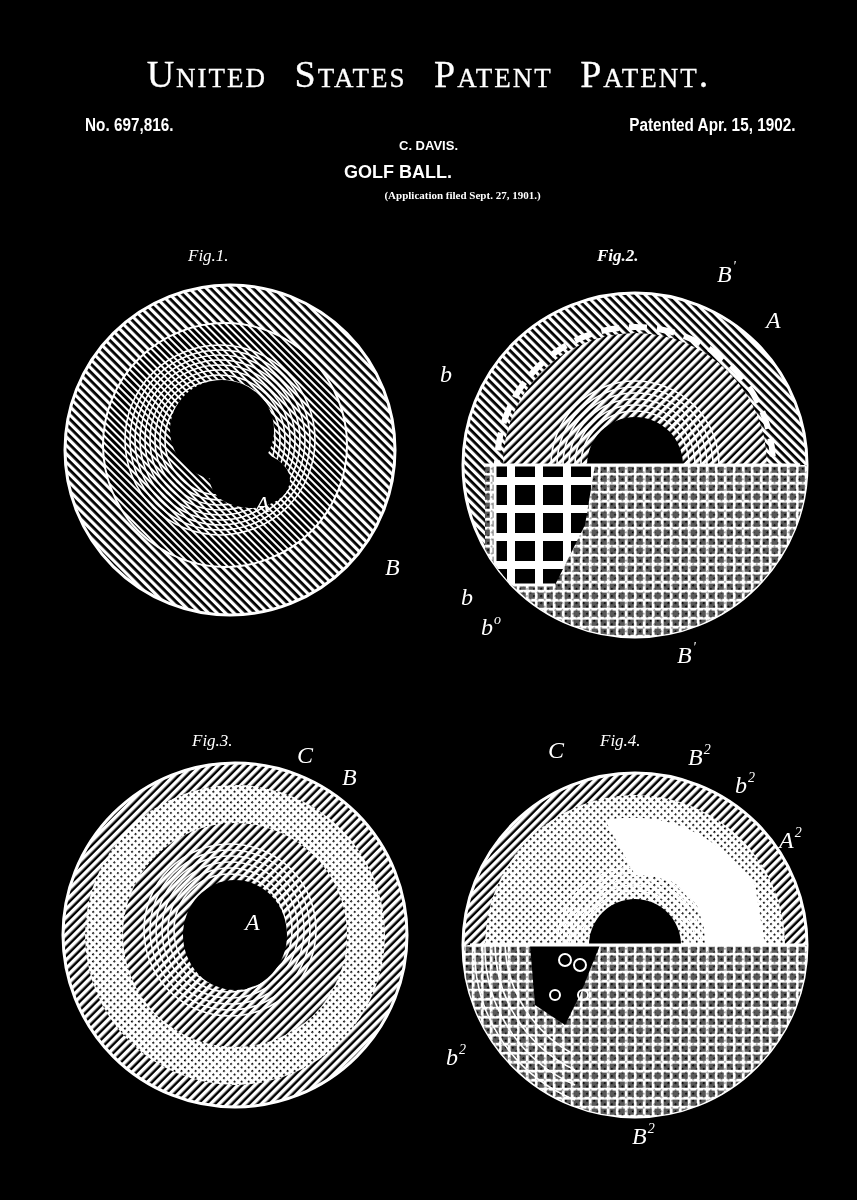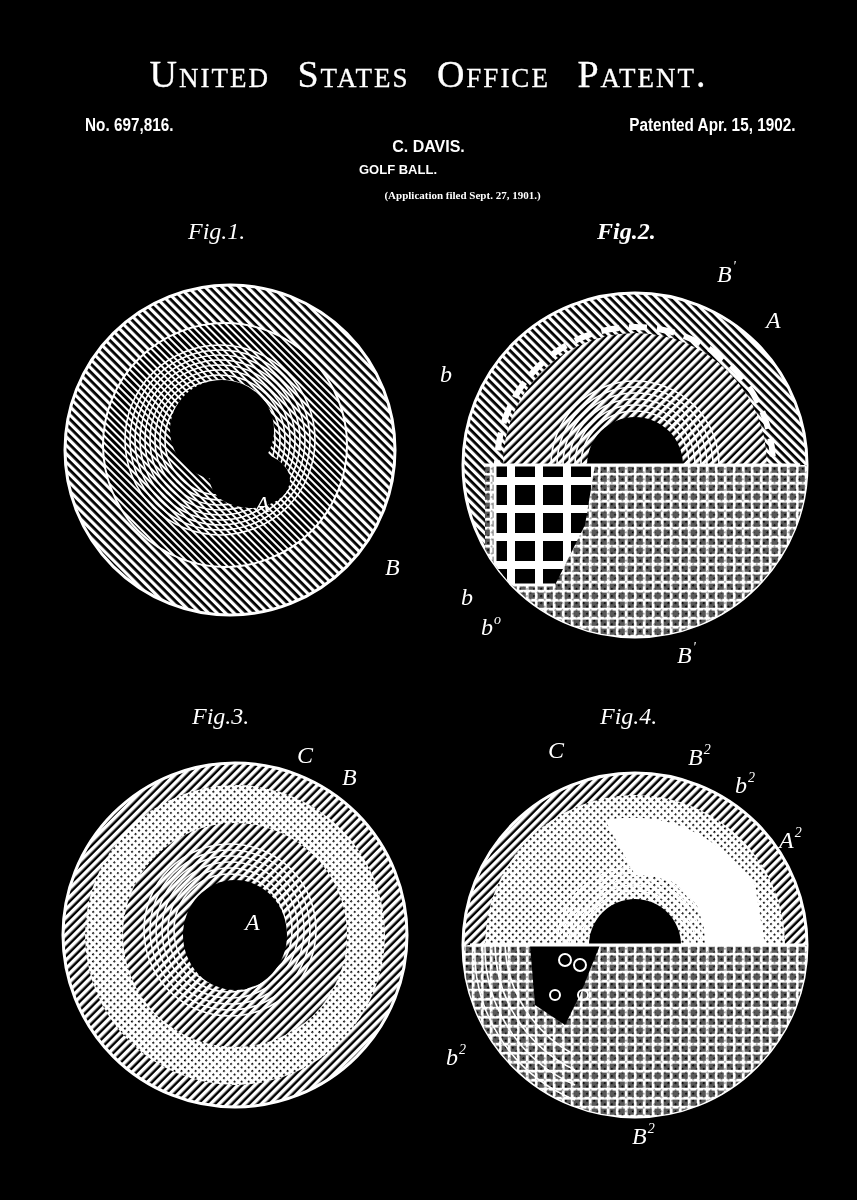--- a/index.html
+++ b/index.html
@@ -1,35 +1,35 @@
 <!DOCTYPE html>
 <html><head>
 <meta charset="utf-8">
 <style>
   html, body { margin: 0; padding: 0; background: #000; }
   body { width: 857px; height: 1200px; position: relative; overflow: hidden; color: #fff; font-family: "Liberation Sans", sans-serif; }
   .title { position: absolute; top: 52px; left: 0; width: 857px; text-align: center; font-family: "Liberation Serif", serif; font-size: 38px; letter-spacing: 2px; font-variant: small-caps; color: #fff; -webkit-text-stroke: 0.3px #fff; }
   .title span { display: inline-block; margin: 0 8px; }
   .pat-no { position: absolute; top: 115px; left: 85px; font-family: "Liberation Sans", sans-serif; font-weight: bold; font-size: 18px; transform: scaleX(0.85); transform-origin: left; }
   .pat-date { position: absolute; top: 115px; right: 62px; font-weight: bold; font-size: 18px; transform: scaleX(0.85); transform-origin: right; }
-  .inventor { position: absolute; top: 138px; left: 0; width: 857px; text-align: center; font-weight: bold; font-size: 16px; }
-  .invention { position: absolute; top: 162px; left: 0; width: 796px; text-align: center; font-weight: bold; font-size: 13px; }
+  .inventor { position: absolute; top: 138px; left: 0; width: 857px; text-align: center; font-weight: bold; font-size: 13px; }
+  .invention { position: absolute; top: 162px; left: 0; width: 796px; text-align: center; font-weight: bold; font-size: 18px; }
   .filed { position: absolute; top: 189px; left: 0; width: 857px; text-align: center; font-family: "Liberation Serif", serif; font-weight: bold; font-size: 11px; margin-left: 34px; }
-  .fig-label { position: absolute; font-family: "Liberation Serif", serif; font-style: italic; font-size: 24px; color: #fff; }
+  .fig-label { position: absolute; font-family: "Liberation Serif", serif; font-style: italic; font-size: 17px; color: #fff; margin-top: 28px; }
   .callout { position: absolute; font-family: "Liberation Serif", serif; font-style: italic; font-size: 24px; color: #fff; line-height: 1; }
   .callout sup { font-size: 14px; vertical-align: top; position: relative; top: -2px; margin-left: 1px; }
   svg.fig { position: absolute; }
 </style>
 </head>
 <body>
 
 <div class="title">
   <span>United</span>
   <span>States</span>
-  <span>Office</span>
+  <span>Patent</span>
   <span>Patent.</span>
 </div>
 <div class="pat-no">No. 697,816.</div>
 <div class="pat-date">Patented Apr. 15, 1902.</div>
 <div class="inventor">C. DAVIS.</div>
 <div class="invention">GOLF BALL.</div>
 <div class="filed">(Application filed Sept. 27, 1901.)</div>
 
 <svg width="0" height="0" style="position:absolute">
   <defs>

